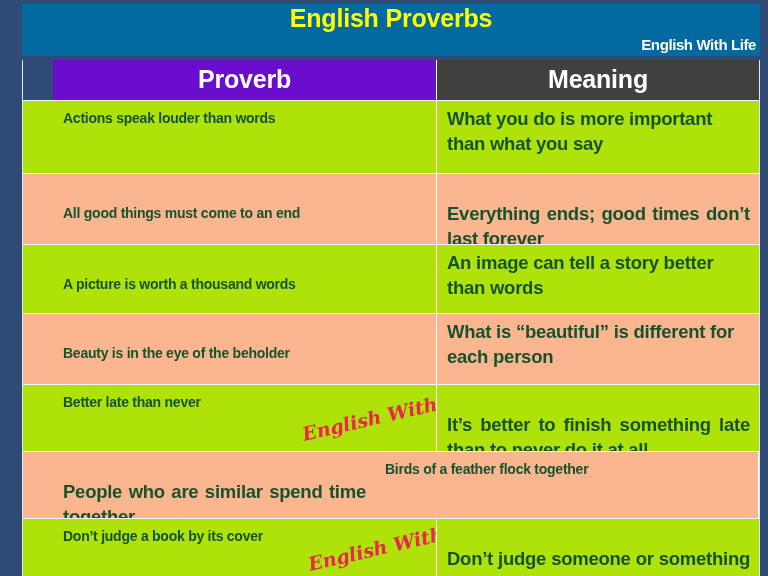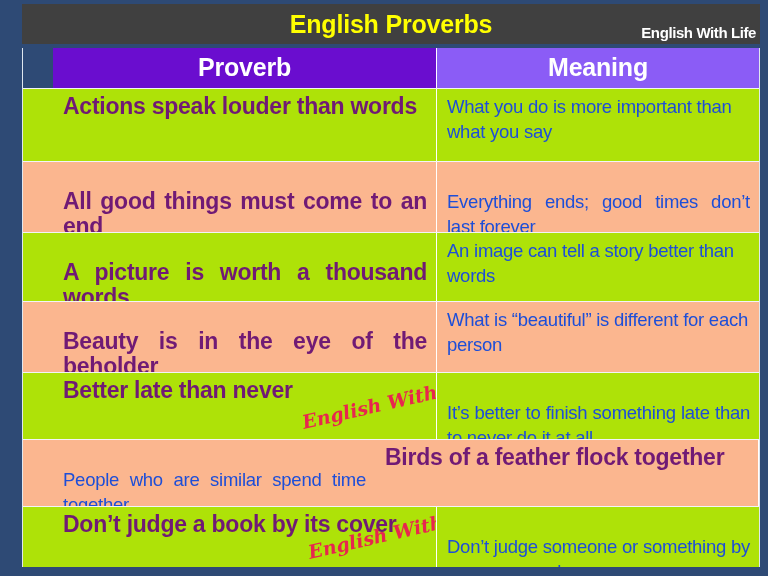--- a/index.html
+++ b/index.html
@@ -19,24 +19,24 @@
     width: 768px;
     height: 576px;
     background: #2e4a75;
     box-sizing: border-box;
     padding: 4px 8px 6px 22px;
   }
 
   
   .title-bar {
     position: relative;
-    height: 40px;
-    background: #404040;
+    height: 52px;
+    background: #0369a1;
     display: flex;
-    align-items: center;
+    align-items: flex-start;
     justify-content: center;
   }
   .title-text {
     color: #ffff00;
     font-size: 25px;
     font-weight: bold;
     letter-spacing: -0.2px;
     white-space: nowrap;
   }
   .brand-text {
@@ -80,45 +80,45 @@
     width: 342px;
     flex: 1 1 auto;
   }
 
   
   .header-row .cell {
     padding: 3px 0 5px 0;
     text-align: center;
   }
   .hdr-proverb { background: #6a0dcf; }
-  .hdr-meaning { background: #8b5cf6; }
+  .hdr-meaning { background: #404040; }
   .hdr-label {
     color: #ffffff;
     font-size: 25px;
     font-weight: bold;
     letter-spacing: -0.2px;
     line-height: 32px;
   }
 
   
   .bg-green  { background: #aee208; }
   .bg-peach  { background: #fbb68f; }
 
   .proverb-text {
-    color: #701a75;
-    font-size: 23px;
+    color: #14532d;
+    font-size: 14px;
     font-weight: bold;
     line-height: 25px;
     letter-spacing: -0.25px;
     margin: 0;
   }
   .meaning-text {
-    color: #1d4ed8;
+    color: #14532d;
     font-size: 18.5px;
-    font-weight: normal;
+    font-weight: bold;
     line-height: 25px;
     letter-spacing: -0.25px;
     margin: 0;
   }
   .justify { text-align: justify; text-align-last: left; margin-top: 22px; }
 
   
   .watermark {
     position: absolute;
     color: #e8264e;

